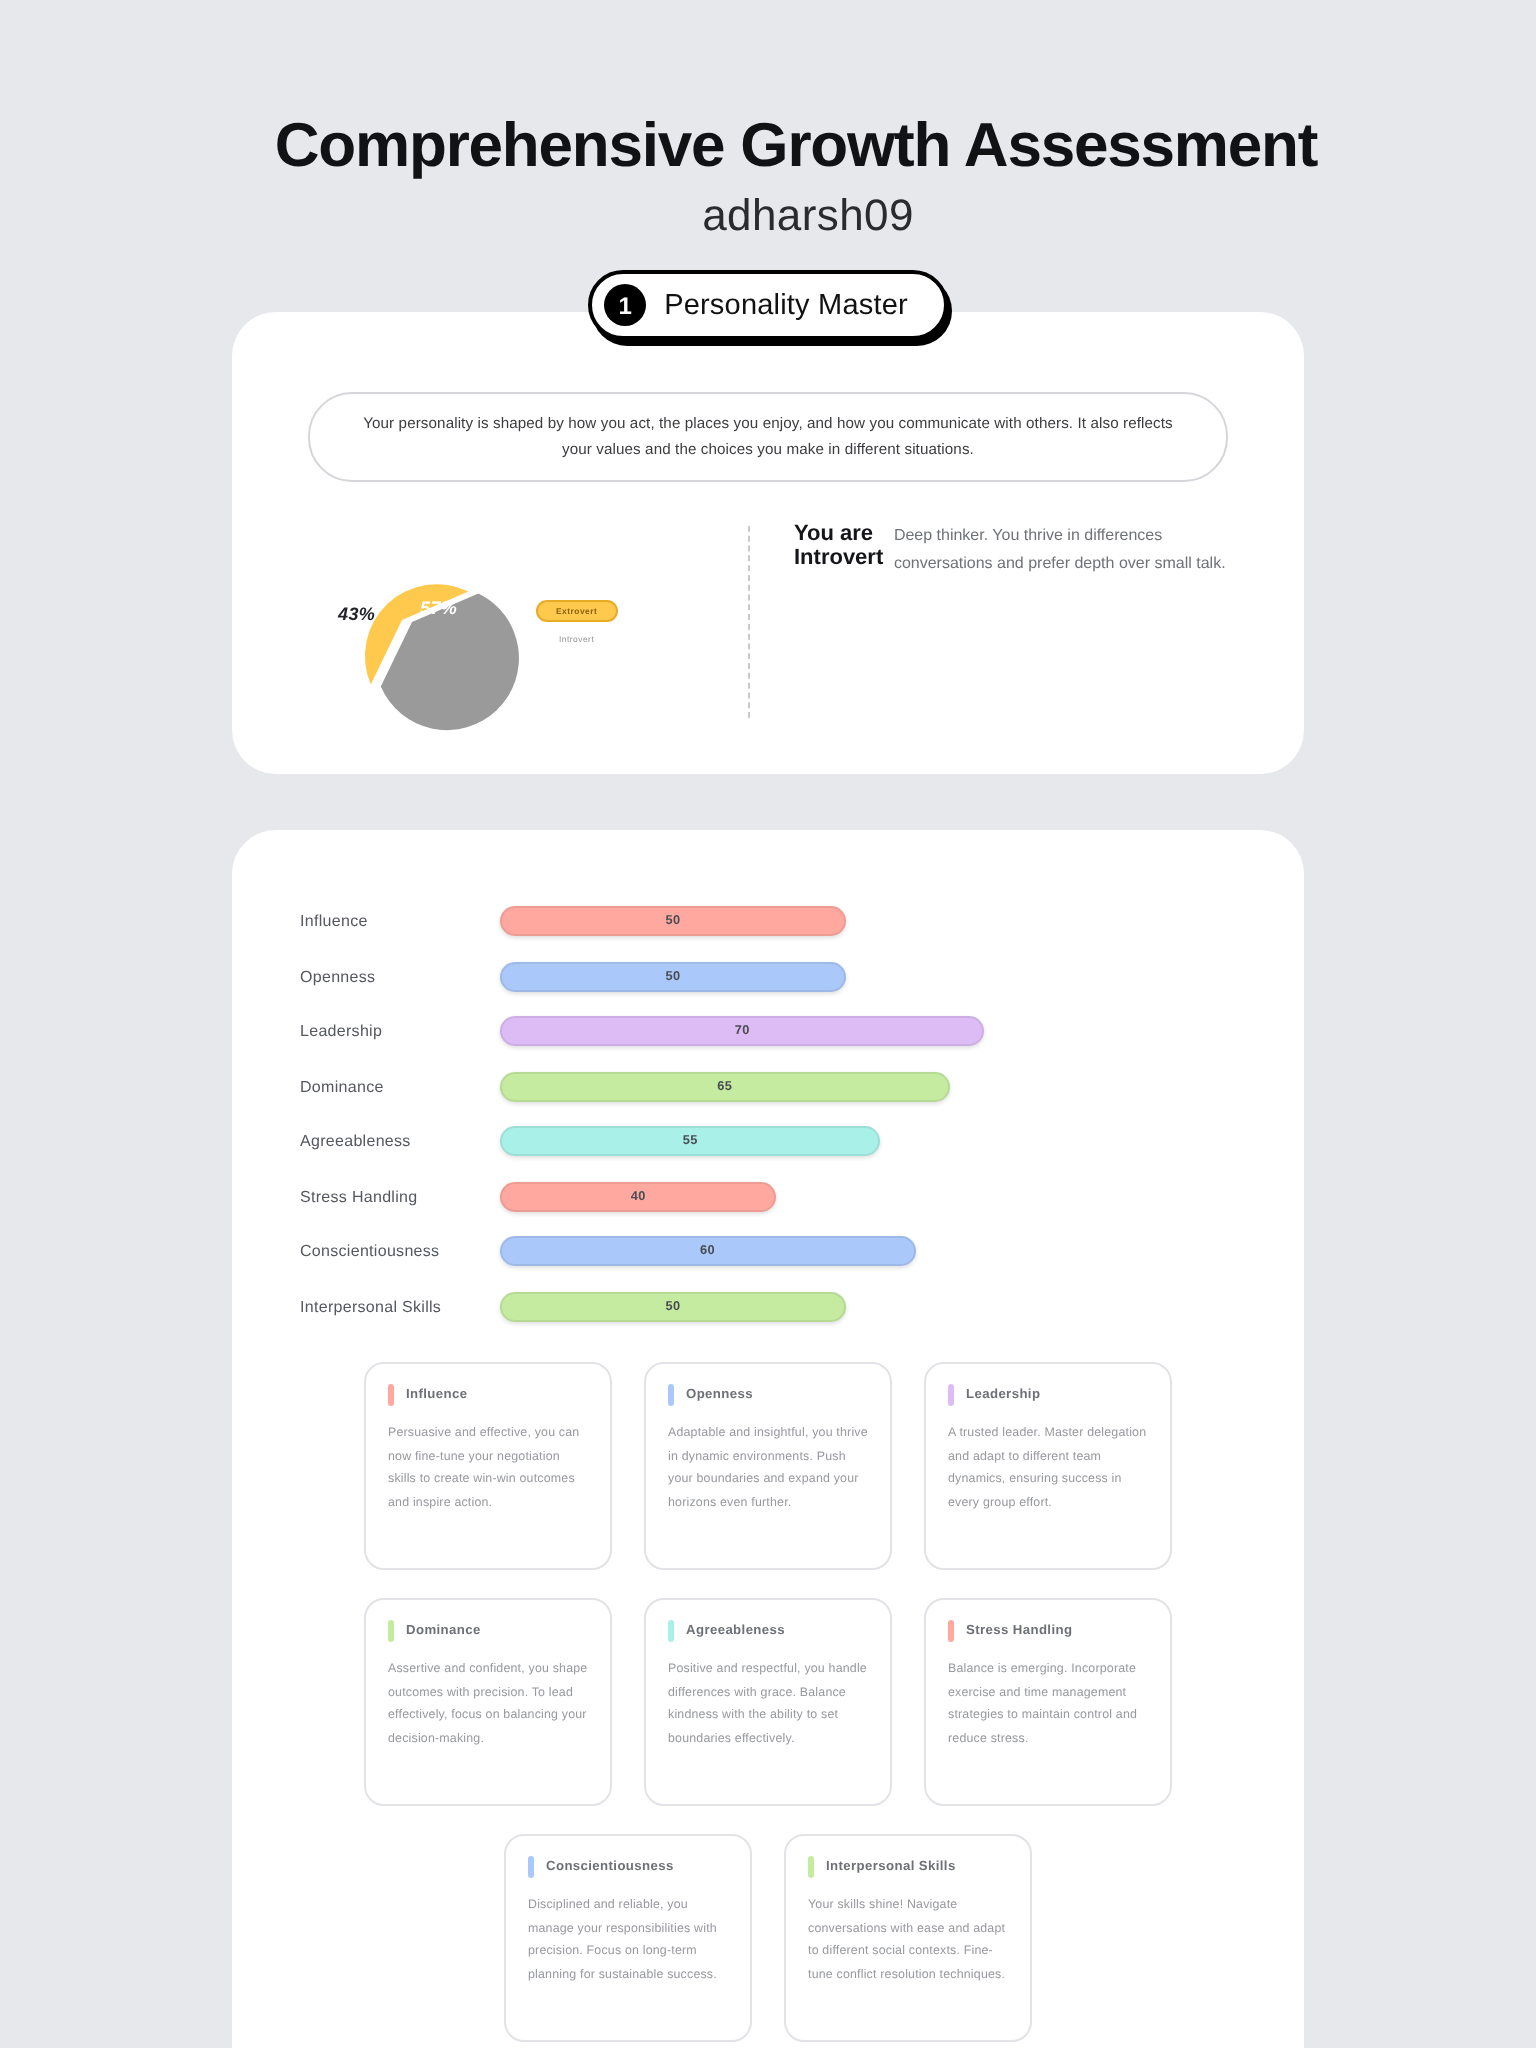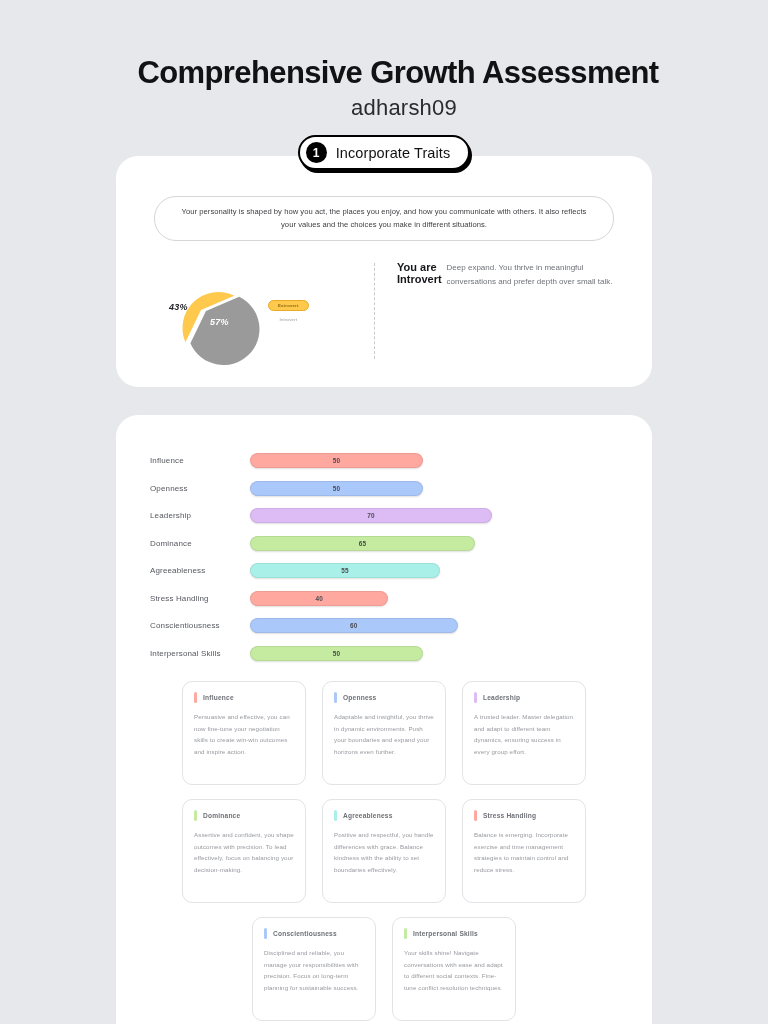--- a/index.html
+++ b/index.html
@@ -145,21 +145,21 @@
   
   .pie-holder { position: relative; width: 88px; height: 76px; font-style: italic; }
   .pie-holder svg { display: block; overflow: visible; }
   .pie-pct {
     position: absolute;
     font-size: 9px;
     font-weight: 700;
     letter-spacing: 0.2px;
   }
   .pct-a { left: 9px;  top: 29px; color: #23242a; }
-  .pct-b { left: 50px; top: 44px; color: #ffffff; text-align: center; }
+  .pct-b { left: 50px; top: 26px; color: #ffffff; text-align: center; }
 
   .pie-legend {
     display: flex;
     flex-direction: column;
     align-items: center;
     gap: 6px;
     margin-left: 6px;
   }
   .legend-pill {
     background: #ffc94d;
@@ -257,21 +257,21 @@
 <body>
 
 <div class="header">
   <div class="title">Comprehensive Growth Assessment</div>
   <div class="subtitle">adharsh09</div>
 </div>
 
 <div class="badge-wrap">
   <div class="section-badge">
     <span class="badge-num">1</span>
-    <span class="badge-label">Incorporate Traits</span>
+    <span class="badge-label">Personality Master</span>
   </div>
 </div>
 
 <div class="panel" id="panel-personality">
 
   <div class="intro-pill">Your personality is shaped by how you act, the places you enjoy, and how you communicate with others. It also reflects your values and the choices you make in different situations.</div>
 
   <div class="pers-body">
 
     <div class="pers-left">
@@ -293,21 +293,21 @@
         <span class="legend-pill">Extrovert</span>
         <span class="legend-plain">Introvert</span>
       </div>
 
     </div>
 
     <div class="divider"></div>
 
     <div class="pers-right">
       <div class="pers-heading">You are Introvert</div>
-      <div class="pers-desc">Deep expand. You thrive in meaningful conversations and prefer depth over small talk.</div>
+      <div class="pers-desc">Deep thinker. You thrive in differences conversations and prefer depth over small talk.</div>
     </div>
 
   </div>
 </div>
 
 <div class="panel" id="panel-traits">
   <div class="bars" id="bars">
       <div class="bar-row">
         <div class="bar-label">Influence</div>
         <div class="bar-track">

